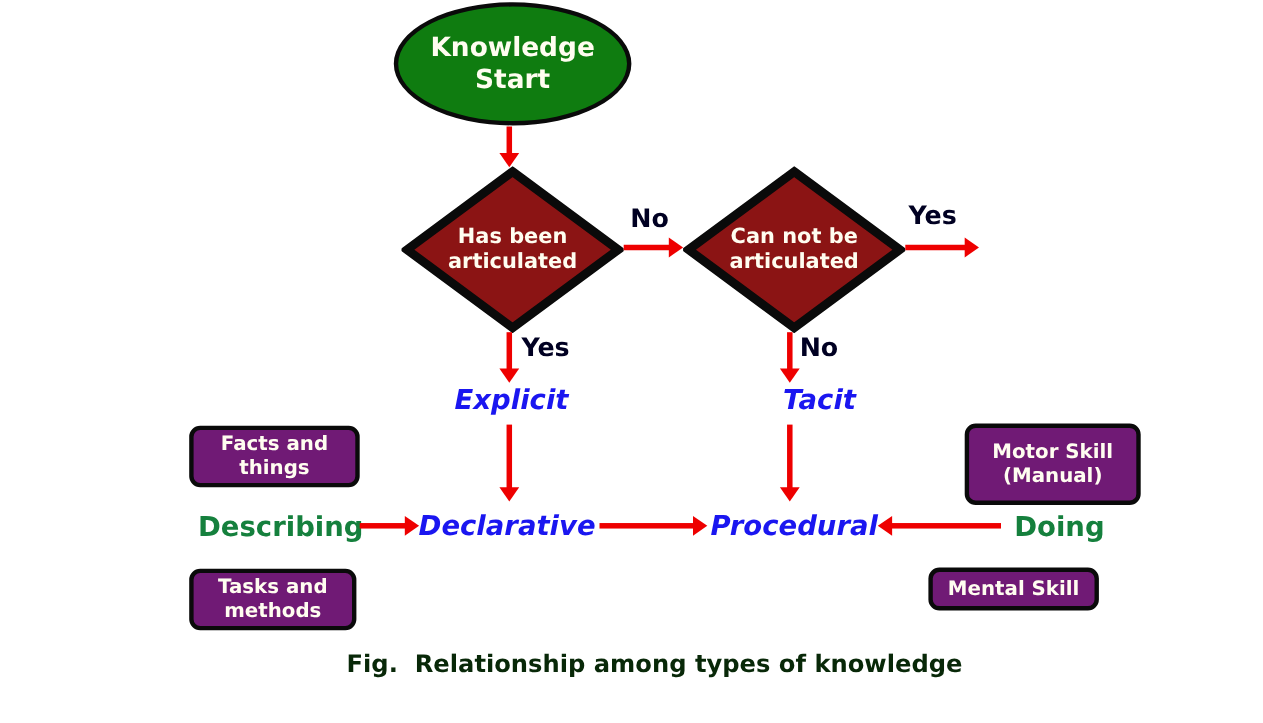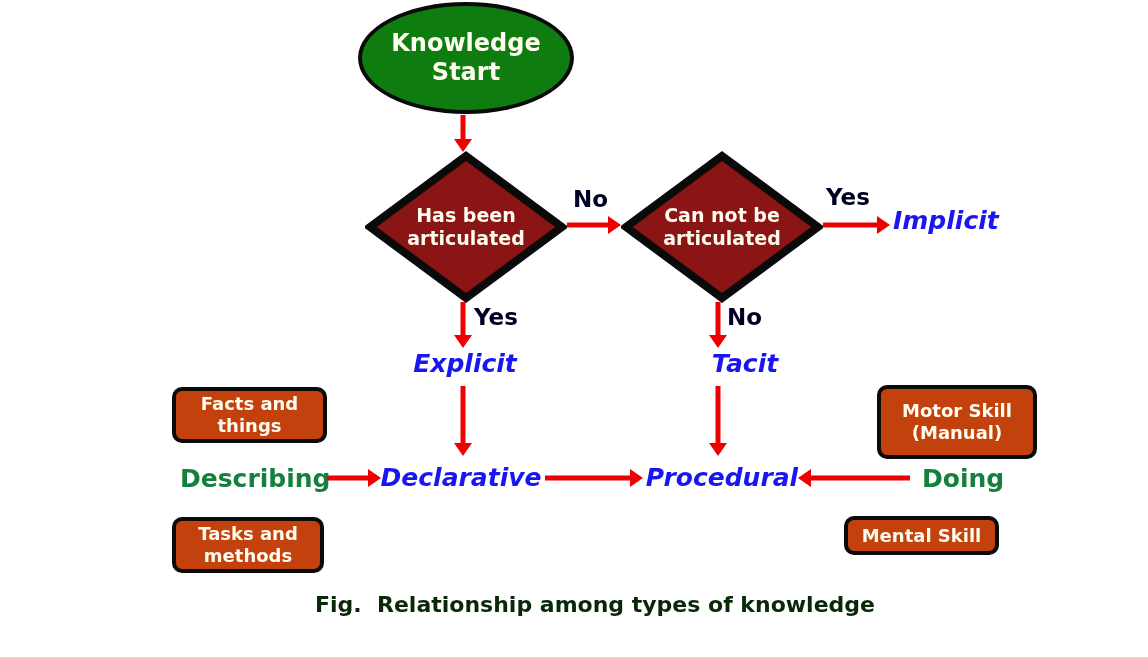--- a/index.html
+++ b/index.html
@@ -35,21 +35,21 @@
   .diamond-label {
     position: absolute; inset: 0;
     display: flex; align-items: center; justify-content: center;
     color: #fffdf0; font-weight: bold; font-size: 19px;
     text-align: center; white-space: pre-line; line-height: 1.2;
   }
 
   
   .gbox {
     box-sizing: border-box;
-    background: #c2410c;
+    background: #701a75;
     border: 4px solid #0a0a0a;
     border-radius: 10px;
     display: flex; align-items: center; justify-content: center;
     font-size: 18px;
   }
 
   
   .blue-italic {
     color: #1a16f0; font-weight: bold; font-style: italic;
     font-size: 25px; white-space: nowrap;
@@ -108,21 +108,20 @@
     </svg>
     <div class="diamond-label">Can not be
 articulated</div>
   </div>
 
   <div class="abs edge-label" style="left:573px; top:186px;">No</div>
   <div class="abs edge-label" style="left:826px; top:184px;">Yes</div>
   <div class="abs edge-label" style="left:474px; top:304px;">Yes</div>
   <div class="abs edge-label" style="left:727px; top:304px;">No</div>
 
-  <div class="abs blue-italic" style="left:893px; top:206px;">Implicit</div>
   <div class="abs blue-italic center-x" style="left:465px; top:349px;">Explicit</div>
   <div class="abs blue-italic center-x" style="left:721px; top:349px;margin-left:24px;">Tacit</div>
   <div class="abs blue-italic center-x" style="left:461px; top:463px;">Declarative</div>
   <div class="abs blue-italic center-x" style="left:722px; top:463px;">Procedural</div>
   <div class="abs blue-plain" style="left:180px; top:464px;">Describing</div>
   <div class="abs blue-plain" style="left:922px; top:464px;">Doing</div>
 
   <div class="abs gbox" style="left:172px; top:387px; width:155px; height:56px;">
     <div class="node-text" style="font-size:18px;">Facts and
 things</div>

